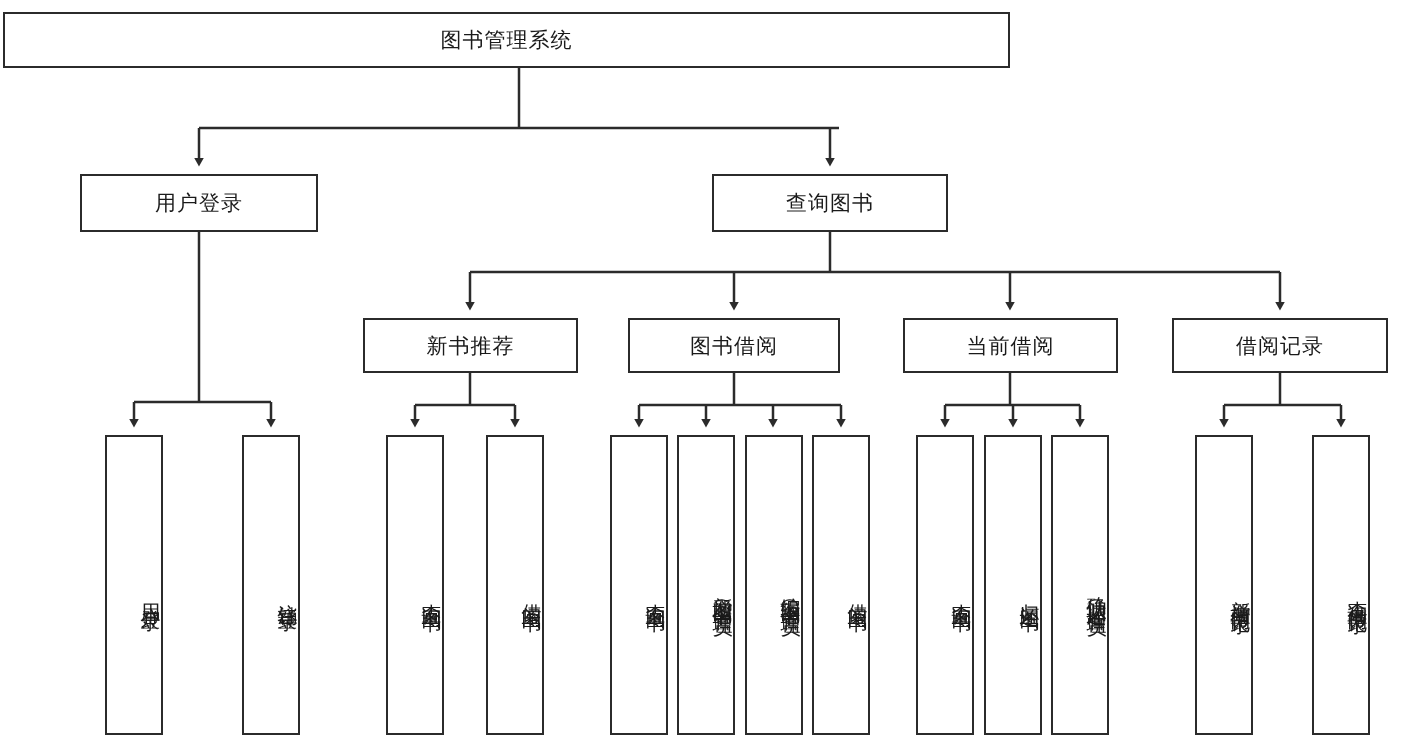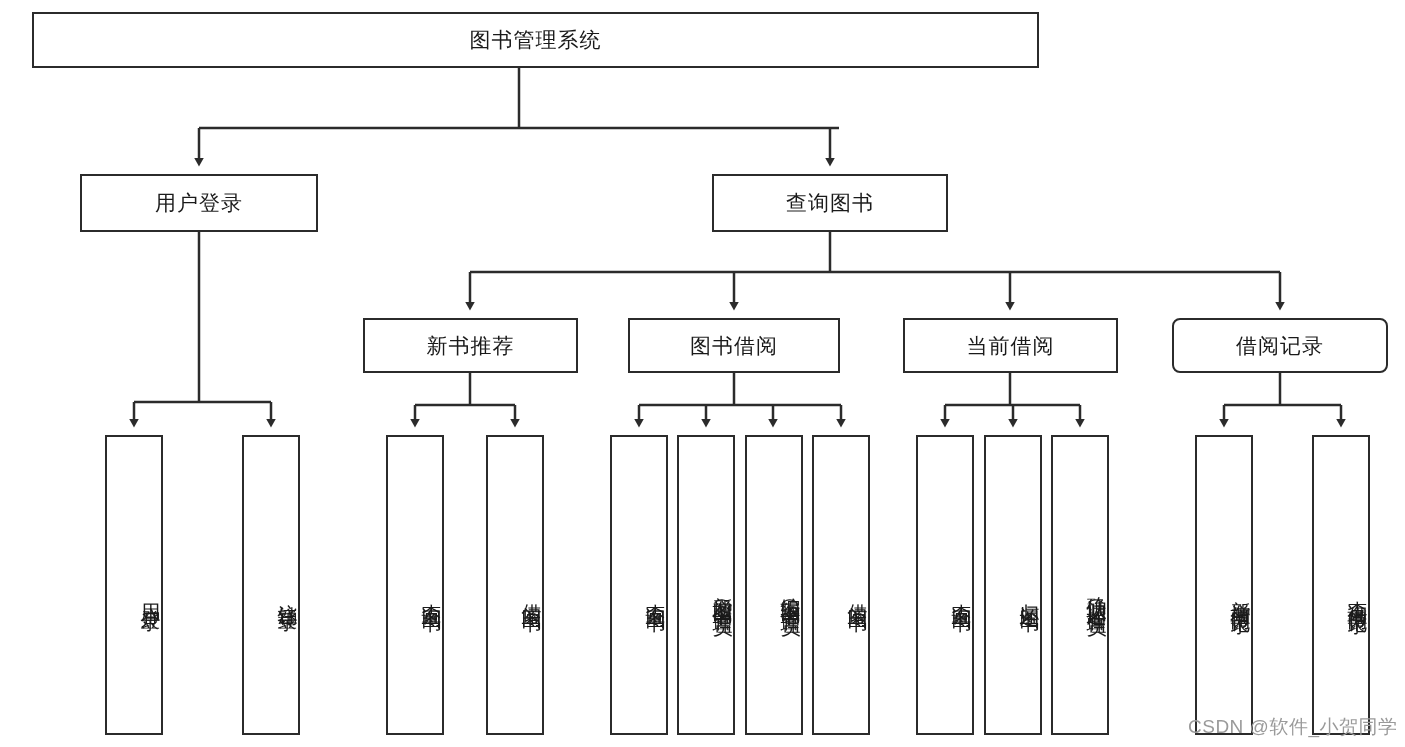--- a/index.html
+++ b/index.html
@@ -110,41 +110,41 @@
       <path d="M1013,405 L1013,423" marker-end="url(#arrow)"></path>
       <path d="M1080,405 L1080,423" marker-end="url(#arrow)"></path>
 
       <path d="M1280,373 L1280,405"></path>
       <path d="M1224,405 L1341,405"></path>
       <path d="M1224,405 L1224,423" marker-end="url(#arrow)"></path>
       <path d="M1341,405 L1341,423" marker-end="url(#arrow)"></path>
     </g>
   </svg>
 
-  <div class="node horiz" style="left:32px; top:12px; width:1007px; height:56px;">
+  <div class="node horiz" style="left:3px; top:12px; width:1007px; height:56px;">
     <span>图书管理系统</span>
   </div>
 
   <div class="node horiz" style="left:80px; top:174px; width:238px; height:58px;">
     <span>用户登录</span>
   </div>
   <div class="node horiz" style="left:712px; top:174px; width:236px; height:58px;">
     <span>查询图书</span>
   </div>
 
   <div class="node horiz" style="left:363px; top:318px; width:215px; height:55px;">
     <span>新书推荐</span>
   </div>
   <div class="node horiz" style="left:903px; top:318px; width:215px; height:55px;">
     <span>当前借阅</span>
   </div>
   <div class="node horiz" style="left:628px; top:318px; width:212px; height:55px;">
     <span>图书借阅</span>
   </div>
-  <div class="node horiz" style="left:1172px; top:318px; width:216px; height:55px;border-radius:8px;">
+  <div class="node horiz" style="left:1172px; top:318px; width:216px; height:55px;">
     <span>借阅记录</span>
   </div>
 
   <div class="node vert" style="left:105px; top:435px; width:58px; height:300px;">
     <span class="vlabel">用户登录</span>
   </div>
   <div class="node vert" style="left:242px; top:435px; width:58px; height:300px;">
     <span class="vlabel">注销登录</span>
   </div>
 
@@ -178,15 +178,14 @@
     <span class="vlabel">确认归还（管理员）</span>
   </div>
 
   <div class="node vert" style="left:1195px; top:435px; width:58px; height:300px;">
     <span class="vlabel">新增借阅记录</span>
   </div>
   <div class="node vert" style="left:1312px; top:435px; width:58px; height:300px;">
     <span class="vlabel">查询借阅记录</span>
   </div>
 
-  <div id="watermark">CSDN @软件_小贺同学</div>
 
 </div>
 
 </body></html>

